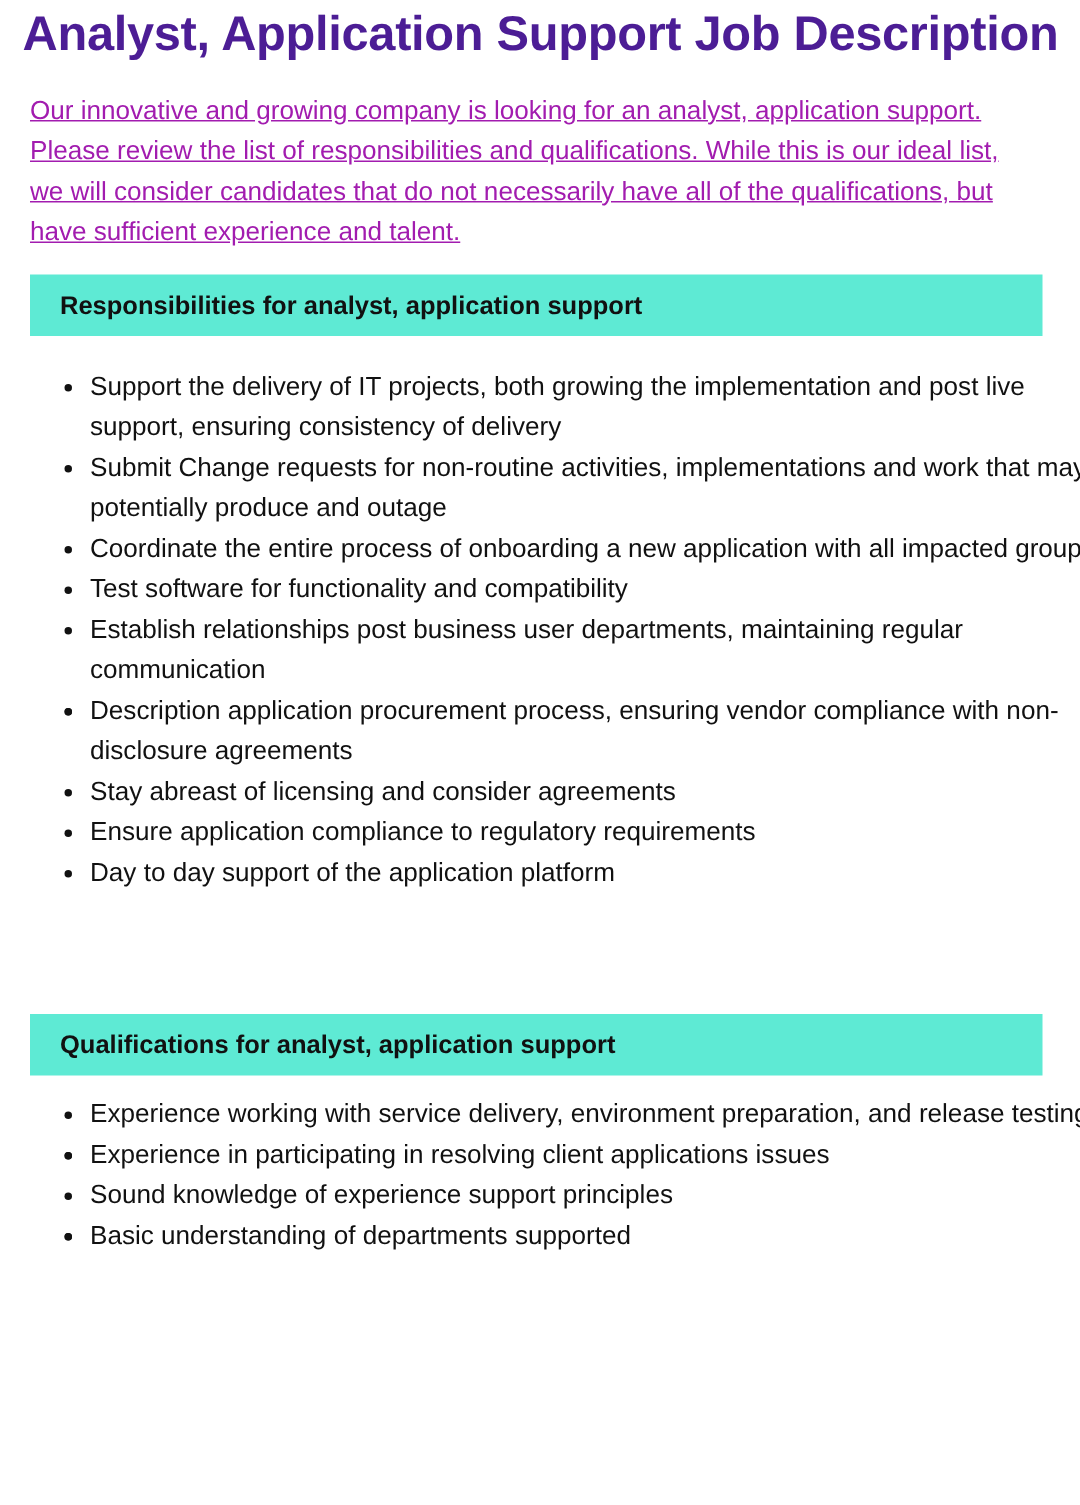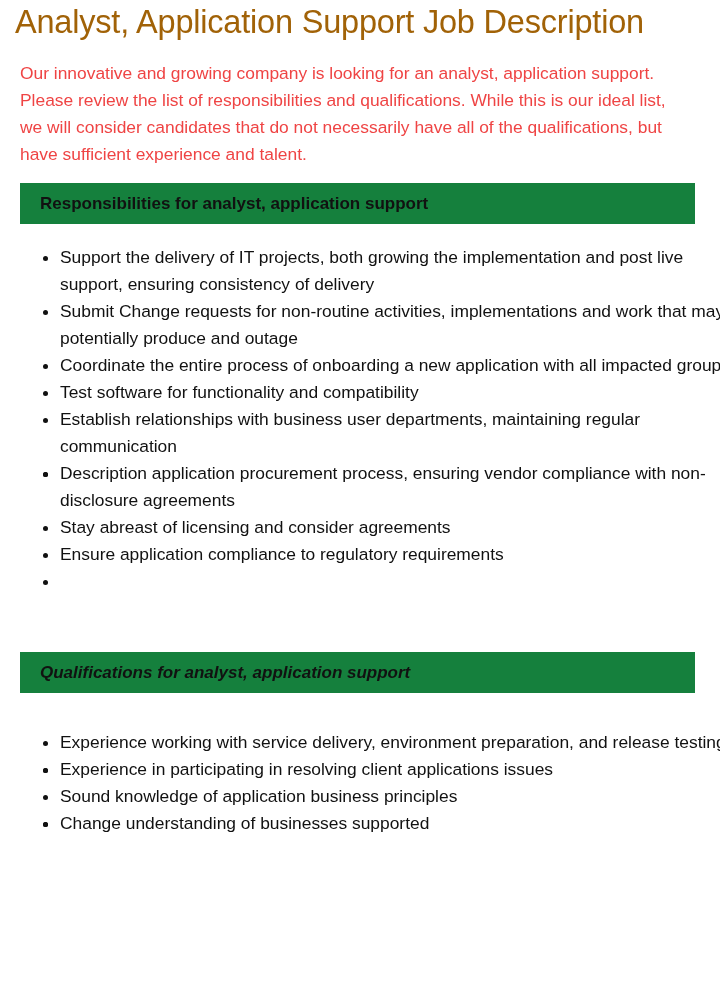--- a/index.html
+++ b/index.html
@@ -18,42 +18,43 @@
       position: relative;
       width: 720px;
     }
     .title {
       margin: 0;
       padding: 0;
       position: absolute;
       left: 15px;
       top: 1px;
       font-size: 32.5px;
-      font-weight: normal;
+      font-weight: bold;
       letter-spacing: -0.2px;
       line-height: 42px;
-      color: #a16207;
+      color: #4c1d95;
       white-space: nowrap;
     }
     .intro {
       position: absolute;
       left: 20px;
       top: 60px;
       width: 660px;
       margin: 0;
       font-size: 17.4px;
       line-height: 27px;
-      color: #ef4444;
+      color: #a21caf;
+      text-decoration: underline;
     }
     .section-header {
       position: absolute;
       left: 20px;
       width: 675px;
       height: 41px;
-      background: #15803d;
+      background: #5eead4;
       box-sizing: border-box;
       padding-left: 20px;
       font-size: 17px;
       font-weight: bold;
       line-height: 41px;
       color: #111111;
     }
     .list {
       position: absolute;
       left: 20px;
@@ -89,32 +90,32 @@
 
   <p class="intro">Our innovative and growing company is looking for an analyst, application support. Please review the list of responsibilities and qualifications. While this is our ideal list, we will consider candidates that do not necessarily have all of the qualifications, but have sufficient experience and talent.</p>
 
   <div class="section-header" style="top:183px;">Responsibilities for analyst, application support</div>
 
   <ul class="list" style="top:244px;">
     <li><span class="bullet"></span><span>Support the delivery of IT projects, both growing the implementation and post live support, ensuring consistency of delivery</span></li>
     <li><span class="bullet"></span><span>Submit Change requests for non-routine activities, implementations and work that may potentially produce and outage</span></li>
     <li><span class="bullet"></span><span>Coordinate the entire process of onboarding a new application with all impacted groups</span></li>
     <li><span class="bullet"></span><span>Test software for functionality and compatibility</span></li>
-    <li><span class="bullet"></span><span>Establish relationships with business user departments, maintaining regular communication</span></li>
+    <li><span class="bullet"></span><span>Establish relationships post business user departments, maintaining regular communication</span></li>
     <li><span class="bullet"></span></li>
     <li><span class="bullet"></span><span>Description application procurement process, ensuring vendor compliance with non-disclosure agreements</span></li>
     <li><span class="bullet"></span><span>Stay abreast of licensing and consider agreements</span></li>
     <li><span class="bullet"></span><span>Ensure application compliance to regulatory requirements</span></li>
-    <li><span class="bullet"></span></li>
+    <li><span class="bullet"></span><span>Day to day support of the application platform</span></li>
   </ul>
 
-  <div class="section-header" style="top:652px;font-style:italic;">Qualifications for analyst, application support</div>
+  <div class="section-header" style="top:676px;">Qualifications for analyst, application support</div>
 
   <ul class="list" style="top:729px;">
     <li><span class="bullet"></span><span>Experience working with service delivery, environment preparation, and release testing</span></li>
     <li><span class="bullet"></span></li>
     <li><span class="bullet"></span><span>Experience in participating in resolving client applications issues</span></li>
-    <li><span class="bullet"></span><span>Sound knowledge of application business principles</span></li>
+    <li><span class="bullet"></span><span>Sound knowledge of experience support principles</span></li>
     <li><span class="bullet"></span></li>
-    <li><span class="bullet"></span><span>Change understanding of businesses supported</span></li>
+    <li><span class="bullet"></span><span>Basic understanding of departments supported</span></li>
   </ul>
 
 </div>
 
 </body></html>

